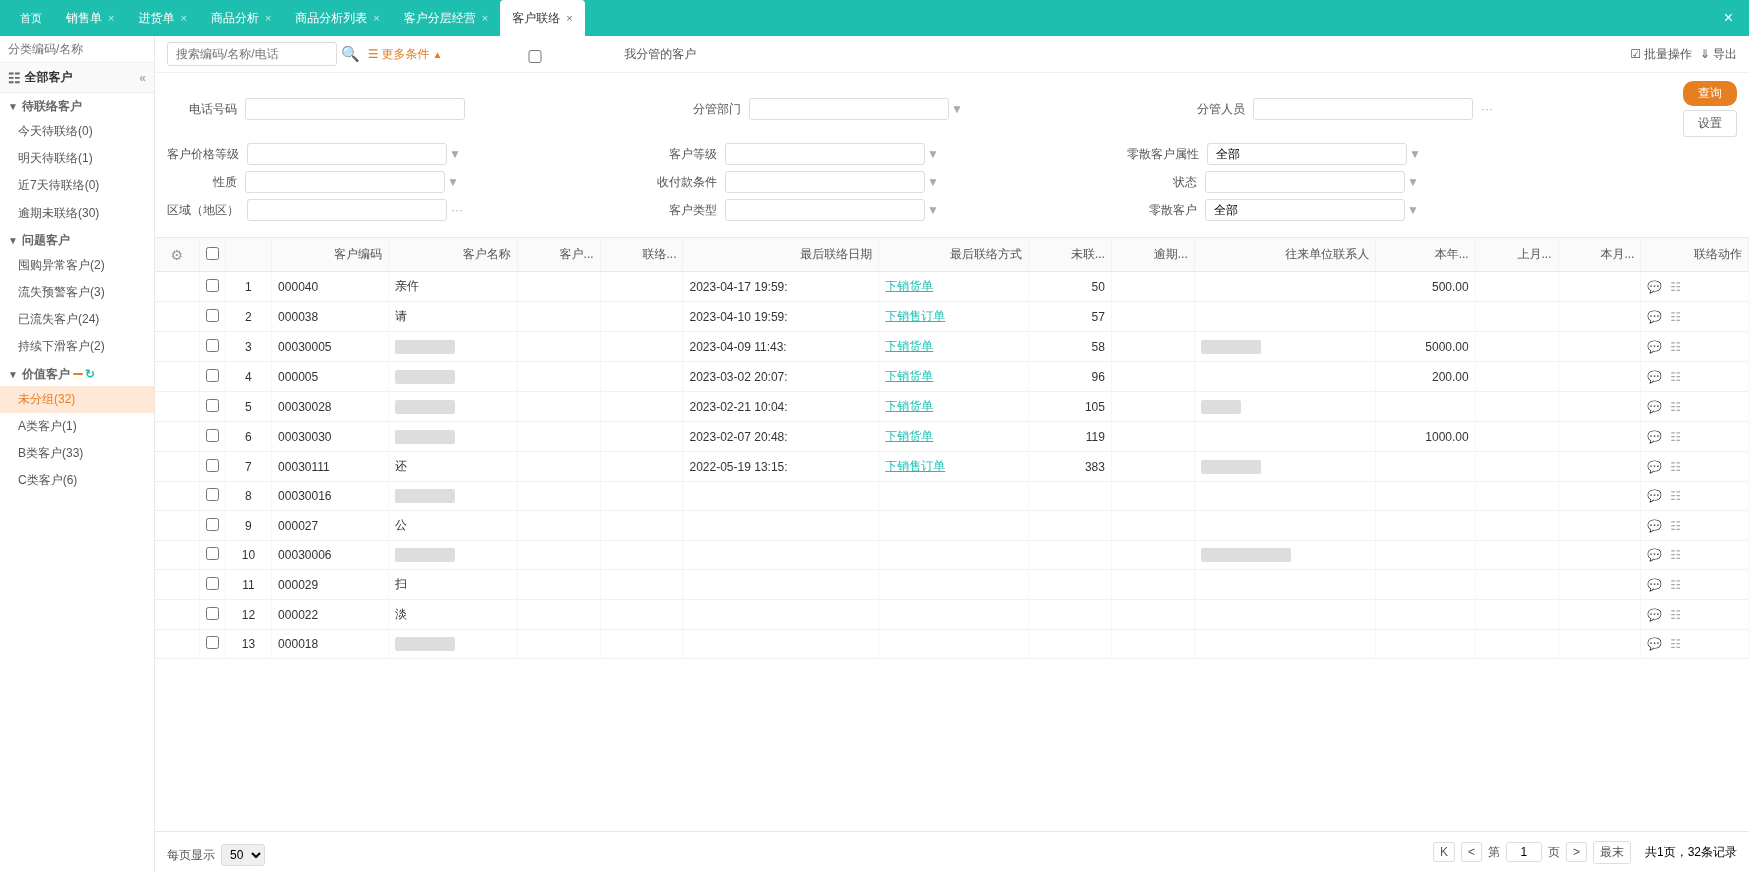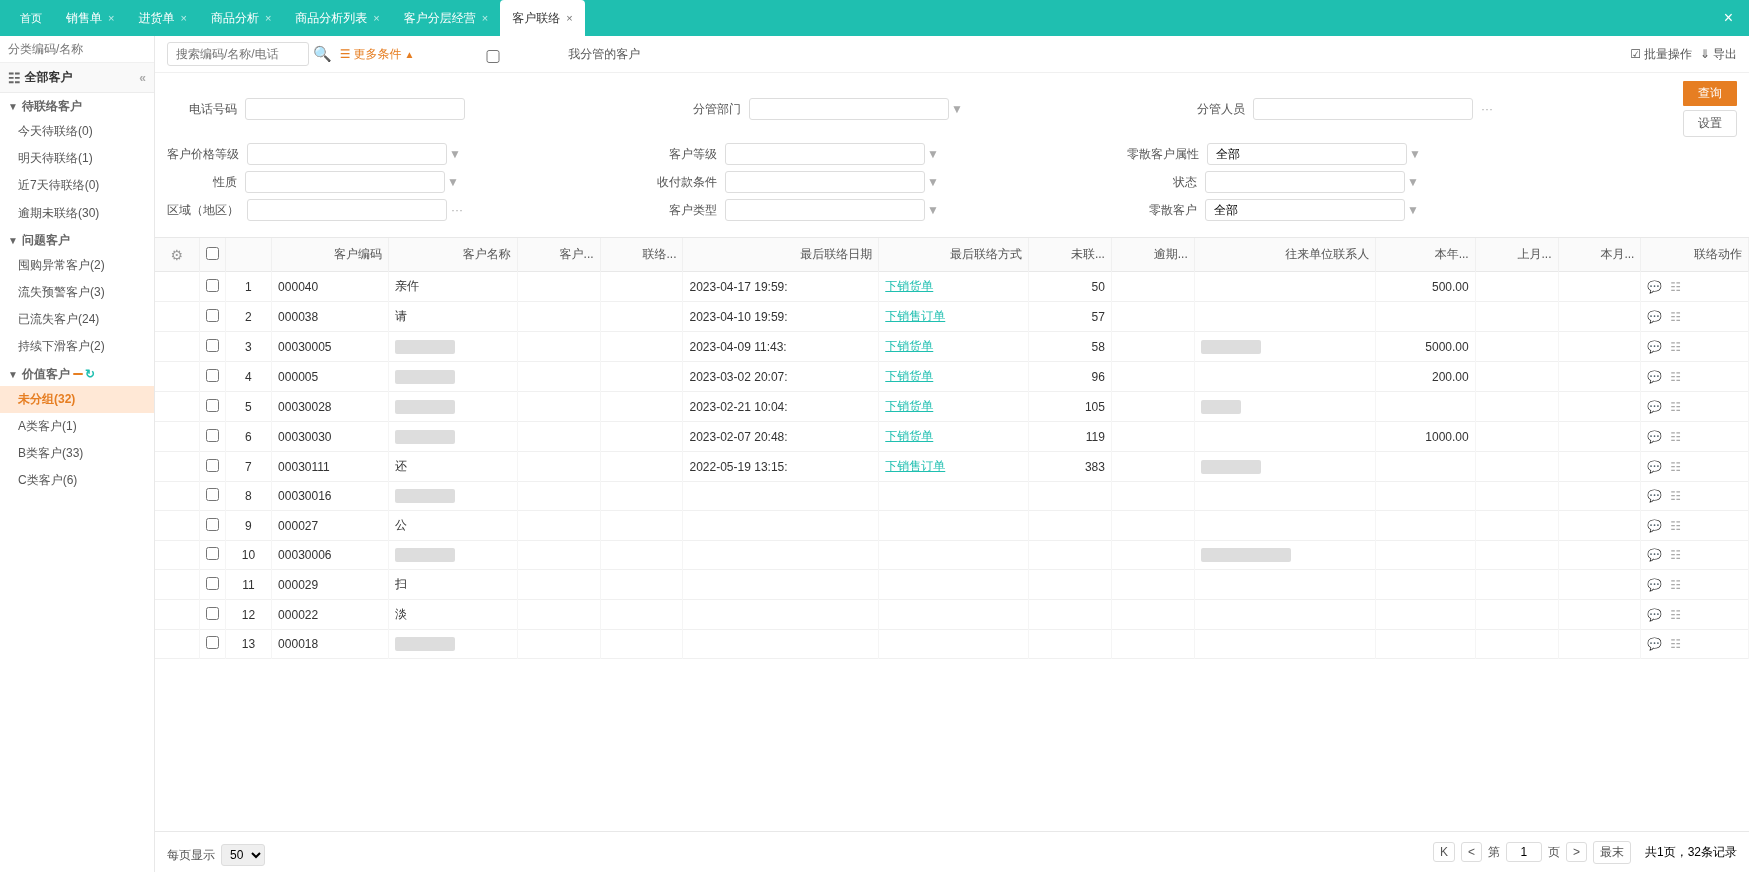--- a/index.html
+++ b/index.html
@@ -106,21 +106,21 @@
     .sidebar-group-label .arrow {
       margin-right: 4px;
       font-size: 10px;
     }
     .sidebar-item {
       padding: 4px 8px 4px 18px;
       color: #555;
       cursor: pointer;
       line-height: 1.6;
     }
-    .sidebar-item.active { background: #ffe8d6; color: #e67e22; font-weight: bold; }
+    .sidebar-item.active { background: #ffe8d6; color: #e67e22; font-weight: normal; }
 
     
     .content-area {
       flex: 1;
       display: flex;
       flex-direction: column;
       overflow: hidden;
       background: #fff;
     }
 
@@ -133,21 +133,21 @@
       border-bottom: 1px solid #f0f0f0;
       gap: 8px;
       flex-wrap: wrap;
     }
     .toolbar input {
       border: 1px solid #ddd;
       border-radius: 3px;
       padding: 4px 8px;
       font-size: 12px;
       outline: none;
-      width: 142px;
+      width: 170px;
     }
     .toolbar .search-btn {
       color: #1fbfb0;
       cursor: pointer;
       font-size: 15px;
       margin-left: -4px;
     }
     .toolbar .more-conditions {
       color: #e67e22;
       cursor: pointer;
@@ -245,21 +245,21 @@
     .action-btns {
       display: flex;
       flex-direction: column;
       gap: 4px;
       margin-left: 4px;
     }
     .btn-search {
       background: #e67e22;
       color: #fff;
       border: none;
-      border-radius: 1px;
+      border-radius: 10px;
       padding: 4px 14px;
       cursor: pointer;
       font-size: 12px;
     }
     .btn-reset {
       background: #fff;
       color: #555;
       border: 1px solid #ddd;
       border-radius: 3px;
       padding: 4px 14px;

